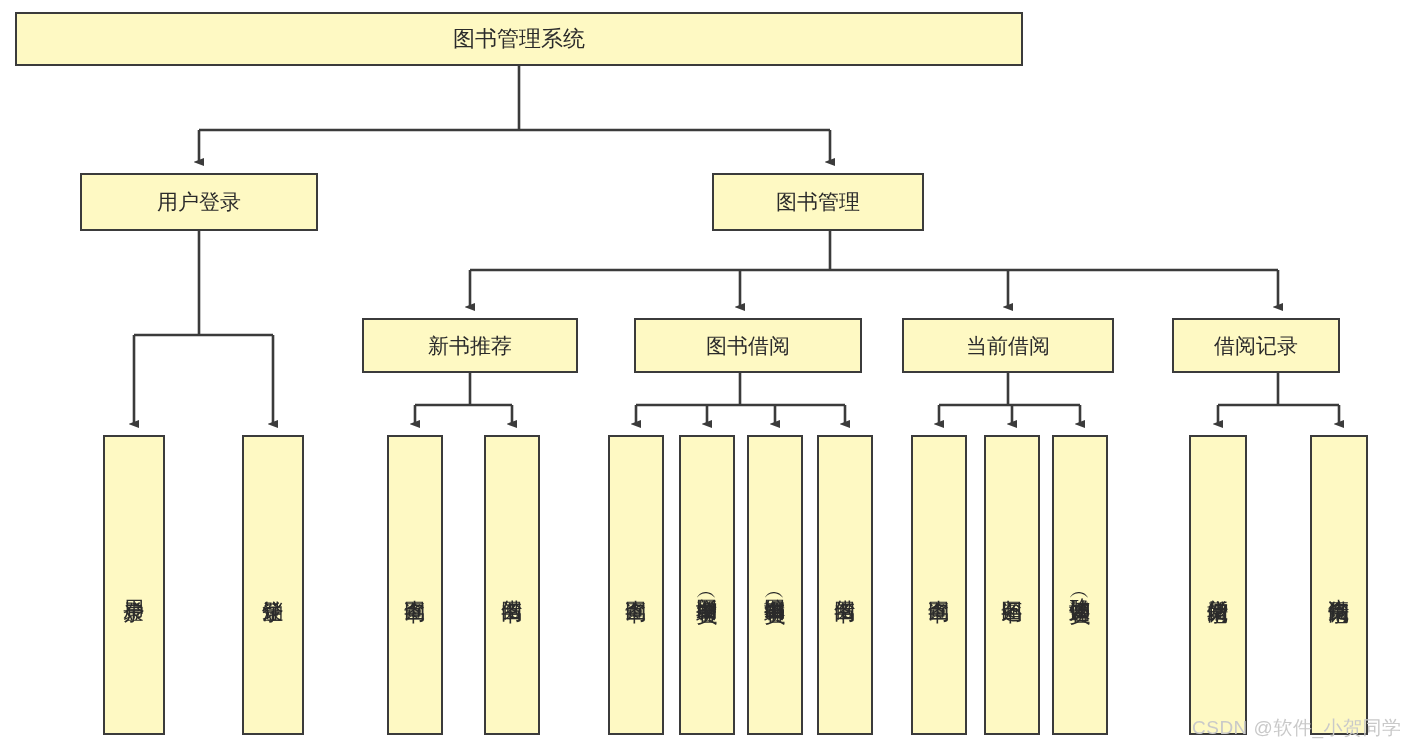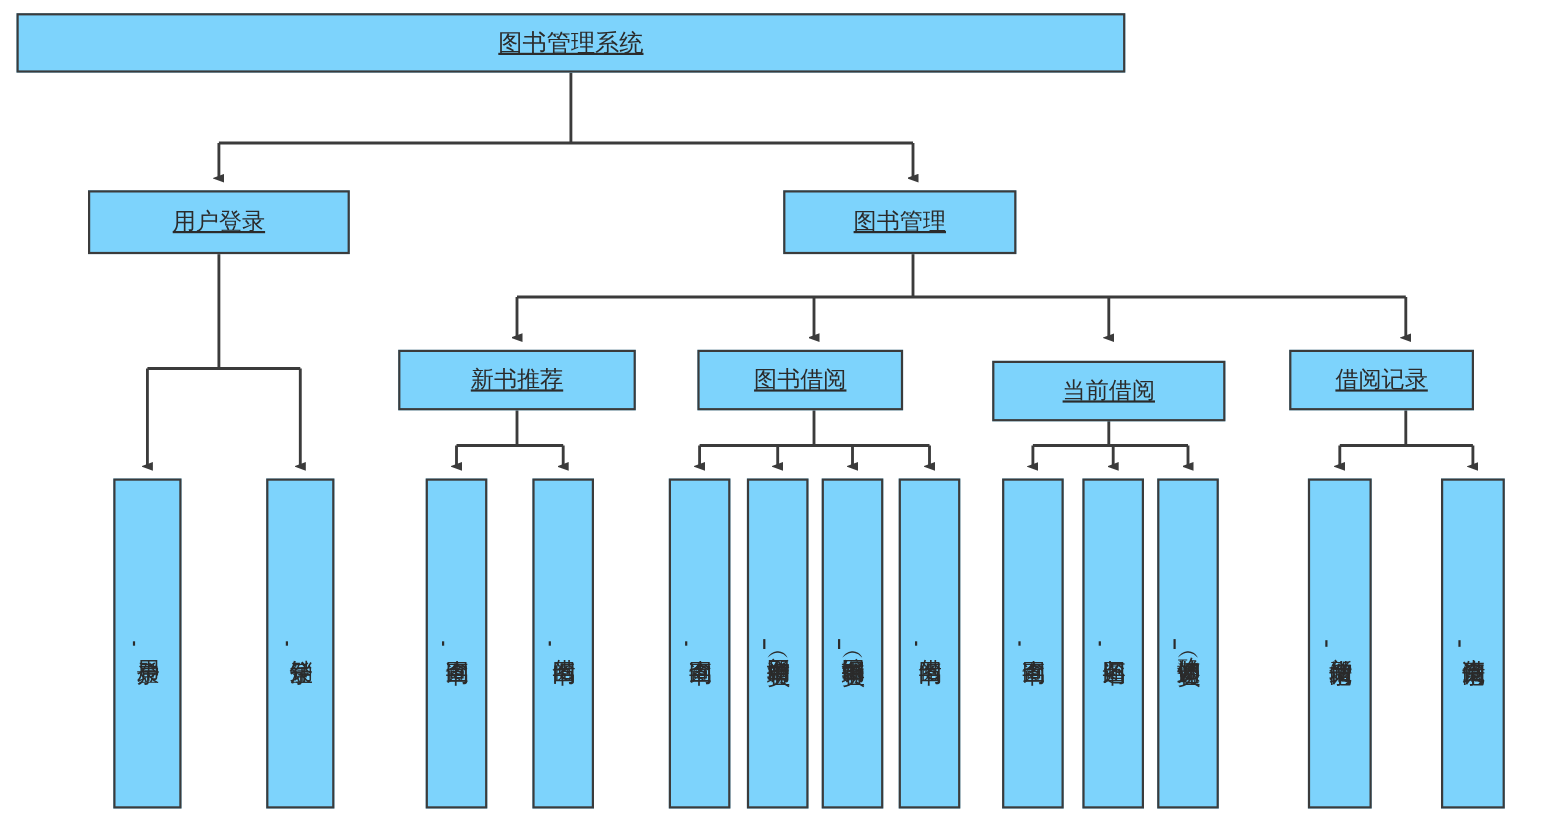--- a/index.html
+++ b/index.html
@@ -6,24 +6,23 @@
   html,body{margin:0;padding:0;background:#ffffff;}
   body{
     font-family:"Liberation Sans","DejaVu Sans",sans-serif;
     width:1405px;height:747px;overflow:hidden;position:relative;
   }
   #diagram-root{position:relative;width:1405px;height:747px;}
   svg#tree-svg{position:absolute;left:0;top:0;width:1405px;height:747px;display:block;}
 
   .node-box{
     position:absolute;box-sizing:border-box;
-    background:#7dd3fc;border:2px solid #3b3b3b;
+    background:#fef9c3;border:2px solid #3b3b3b;
     display:flex;align-items:center;justify-content:center;
     color:#2b2b2b;
-    text-decoration:underline;
   }
   .node-box.horiz{ font-size:21px; line-height:1.2; white-space:nowrap; }
   .node-box.vert{
     font-size:21px;line-height:1.22;
     writing-mode:vertical-rl;text-orientation:upright;
     padding:6px 0;
   }
   .node-box.vert .node-label{
     writing-mode:vertical-rl;text-orientation:upright;
     letter-spacing:1px;display:block;text-align:center;
@@ -88,24 +87,24 @@
       </div>
       <div class="node-box horiz" style="left: 80px; top: 173px; width: 238px; height: 58px;">
         <span class="node-label">用户登录</span>
       </div>
       <div class="node-box horiz" style="left: 712px; top: 173px; width: 212px; height: 58px;">
         <span class="node-label">图书管理</span>
       </div>
       <div class="node-box horiz" style="left: 362px; top: 318px; width: 216px; height: 55px;">
         <span class="node-label">新书推荐</span>
       </div>
-      <div class="node-box horiz" style="left: 634px; top: 318px; width: 187px; height: 55px; justify-content: center;">
+      <div class="node-box horiz" style="left: 634px; top: 318px; width: 228px; height: 55px; justify-content: center;">
         <span class="node-label">图书借阅</span>
       </div>
-      <div class="node-box horiz" style="left: 902px; top: 328px; width: 212px; height: 55px;">
+      <div class="node-box horiz" style="left: 902px; top: 318px; width: 212px; height: 55px;">
         <span class="node-label">当前借阅</span>
       </div>
       <div class="node-box horiz" style="left: 1172px; top: 318px; width: 168px; height: 55px;">
         <span class="node-label">借阅记录</span>
       </div>
       <div class="node-box vert" style="left: 103px; top: 435px; width: 62px; height: 300px;">
         <span class="node-label">用户登录</span>
       </div>
       <div class="node-box vert" style="left: 242px; top: 435px; width: 62px; height: 300px;">
         <span class="node-label">注销登录</span>
@@ -138,13 +137,14 @@
         <span class="node-label">确认归还（管理员）</span>
       </div>
       <div class="node-box vert" style="left: 1189px; top: 435px; width: 58px; height: 300px;">
         <span class="node-label">新增借阅记录</span>
       </div>
       <div class="node-box vert" style="left: 1310px; top: 435px; width: 58px; height: 300px;">
         <span class="node-label">查询借阅记录</span>
       </div>
     </div>
 
+  <div class="watermark" style="left: 1192px; top: 715px;">CSDN @软件_小贺同学</div>
 </div>
 
 </body></html>

